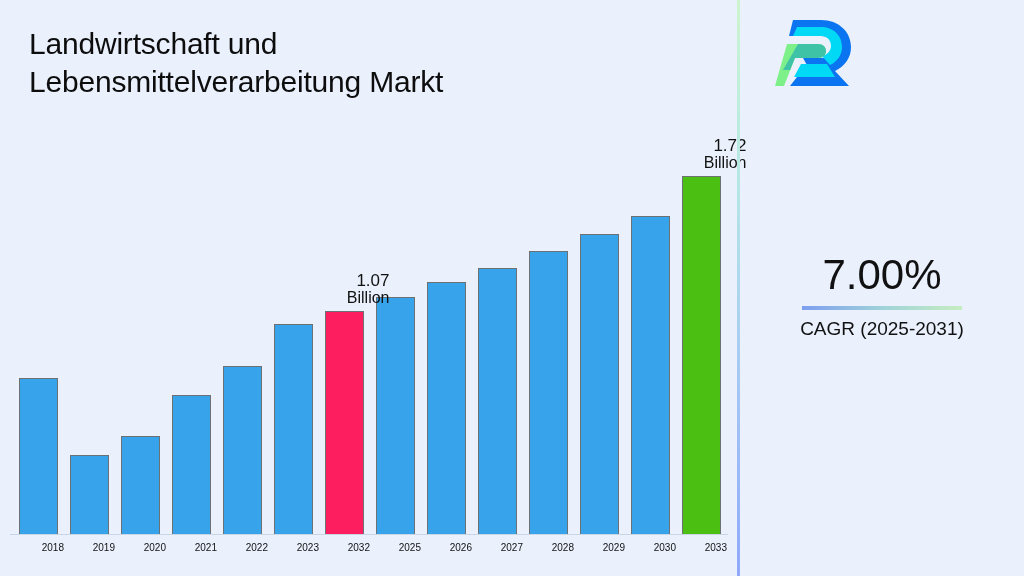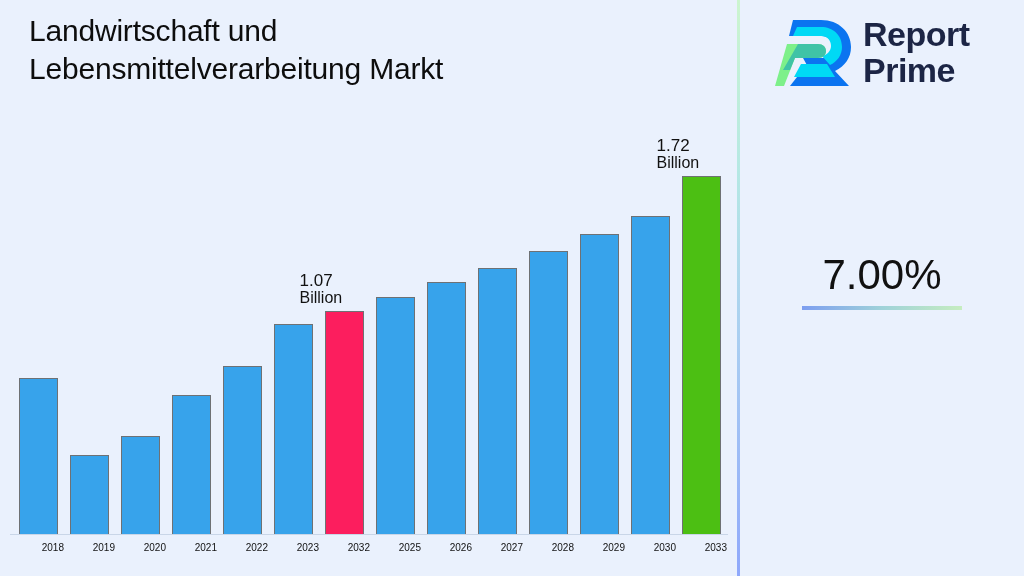--- a/index.html
+++ b/index.html
@@ -20,21 +20,21 @@
     position: absolute;
     left: 0;
     top: 0;
     width: 738px;
     height: 576px;
   }
 
   #chart-title {
     position: absolute;
     left: 29px;
-    top: 12px;
+    top: 25px;
     width: 660px;
     font-size: 30px;
     line-height: 38px;
     color: #0d0d0d;
     font-weight: 400;
     letter-spacing: -0.2px;
     white-space: pre-line;
   }
 
   
@@ -60,21 +60,21 @@
     box-sizing: border-box;
     border: 1px solid #6e7174;
     border-bottom: none;
   }
   .bar.blue  { background: #37a3eb; }
   .bar.pink  { background: #fc1e5e; }
   .bar.green { background: #4cbf13; }
 
   .bar-value {
     position: absolute;
-    text-align: left;
+    text-align: right;
     width: 90px;
     color: #111;
   }
   .bar-value .amount {
     font-size: 17px;
     line-height: 19px;
     display: block;
   }
   .bar-value .unit {
     font-size: 16px;
@@ -228,21 +228,20 @@
 
         <path d="M26 50 H52 L60 63 H19 Z" fill="#00d9f5"></path>
 
         <path d="M22 63 H62 L70 72 H15 Z" fill="#0b74f0"></path>
 
         <path d="M12 30 H43 C48 30 51 33 51 37 C51 41 48 44 43 44 H20 L9 72 H0 L12 30 Z" fill="#7df08a"></path>
 
         <path d="M23 30 H43 C48 30 51 33 51 37 C51 41 48 44 43 44 H20 L15 56 L8 56 Z" fill="#3cc0a8" opacity="0.95"></path>
       </svg>
     </span>
-    <span id="logo-text">Report
-Prime</span>
   </div>
 
   <div id="cagr-block">
     <div id="cagr-value">7.00%</div>
     <div id="cagr-divider"></div>
+    <div id="cagr-label">CAGR (2025-2031)</div>
   </div>
 </div>
 
 </body></html>

